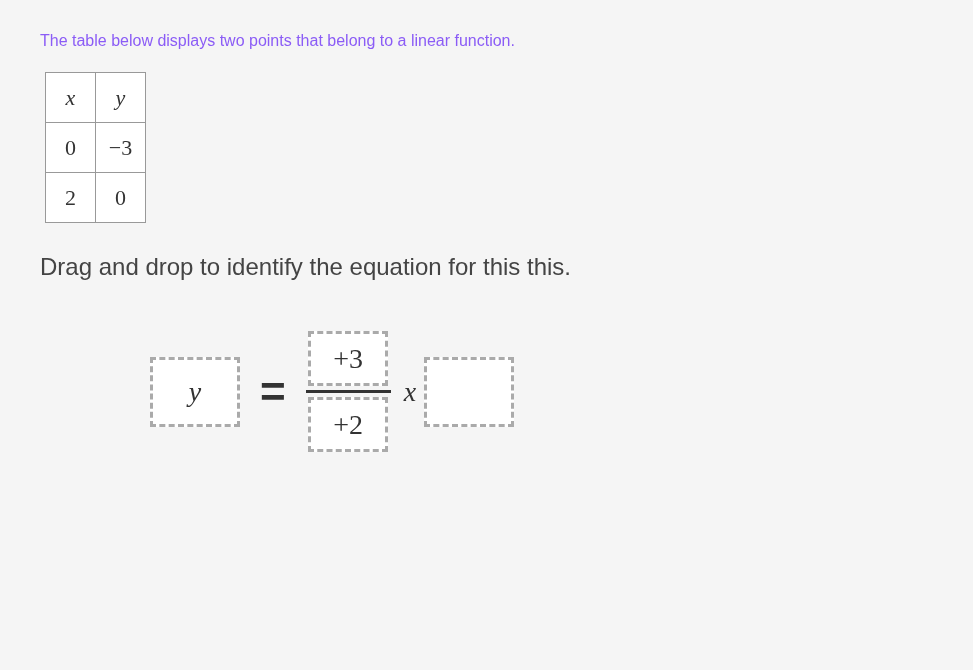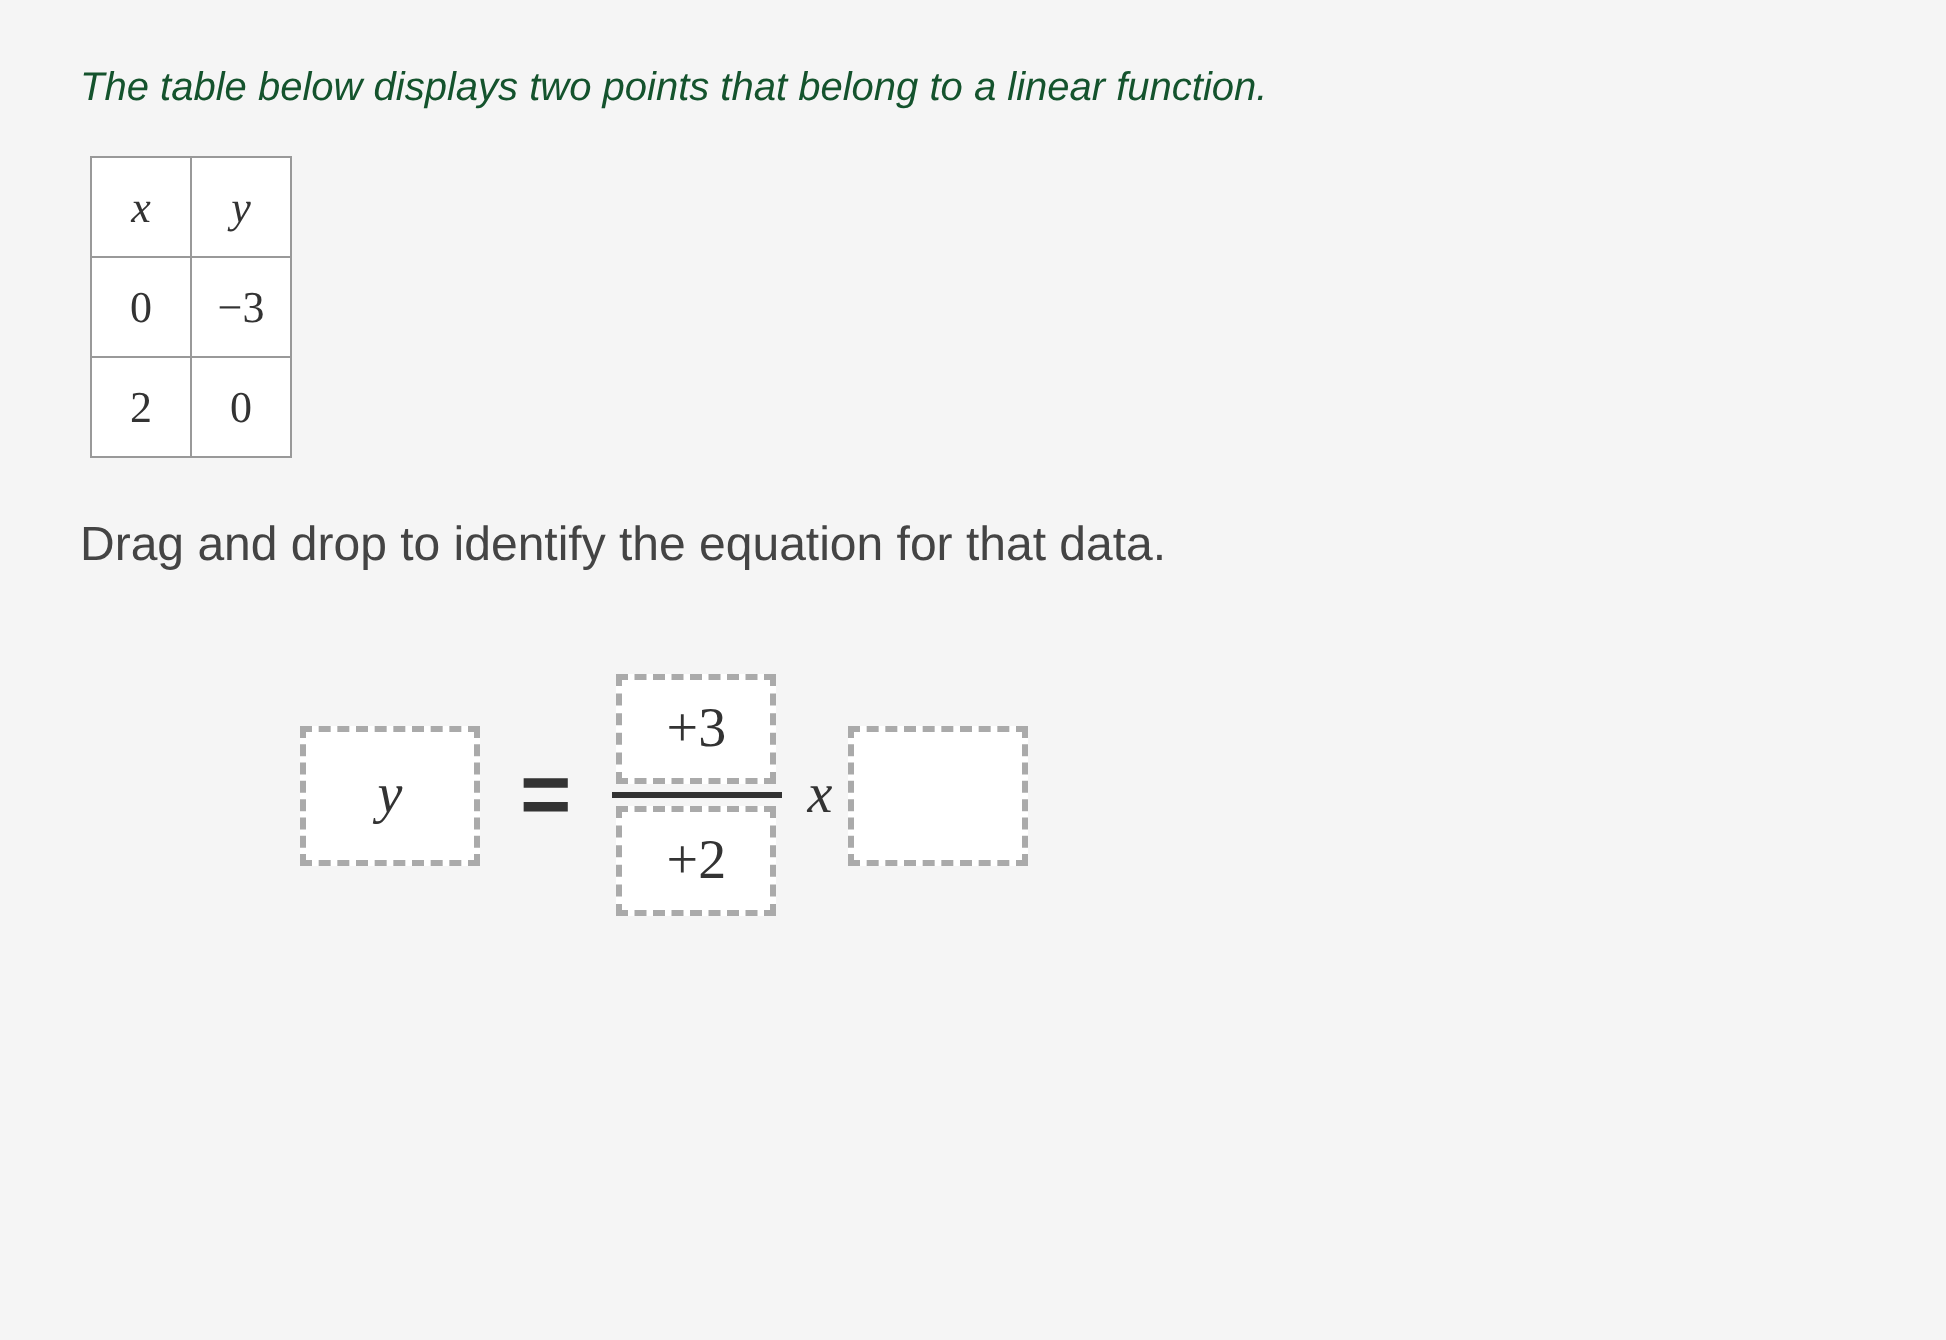--- a/index.html
+++ b/index.html
@@ -9,26 +9,25 @@
     }
     body {
       font-family: Arial, Helvetica, sans-serif;
       width: 973px;
       height: 670px;
       background: #f5f5f5;
       padding: 20px 40px;
       color: #333;
     }
     .question-text {
-      font-size: 20px;
-      color: #14532d;
+      font-size: 16px;
+      color: #8b5cf6;
       margin-top: 10px;
       margin-bottom: 20px;
       line-height: 1.4;
-      font-style: italic;
     }
     .data-table {
       border-collapse: collapse;
       margin-bottom: 30px;
       margin-left: 5px;
     }
     .data-table td {
       border: 1px solid #999;
       width: 50px;
       height: 50px;
@@ -118,21 +117,21 @@
     <td>0</td>
     <td>−3</td>
   </tr>
   <tr>
     <td>2</td>
     <td>0</td>
   </tr>
 </tbody>
   </table>
 
-<div class="instruction-text">Drag and drop to identify the equation for that data.</div>
+<div class="instruction-text">Drag and drop to identify the equation for this this.</div>
 
 <div class="equation-area">
   <div class="drop-zone zone-large filled">y</div>
   <div class="equals-sign">=</div>
   <div class="fraction">
     <div class="drop-zone fraction-zone">+3</div>
     <div class="fraction-bar"></div>
     <div class="drop-zone fraction-zone">+2</div>
   </div>
   <div class="after-fraction">

